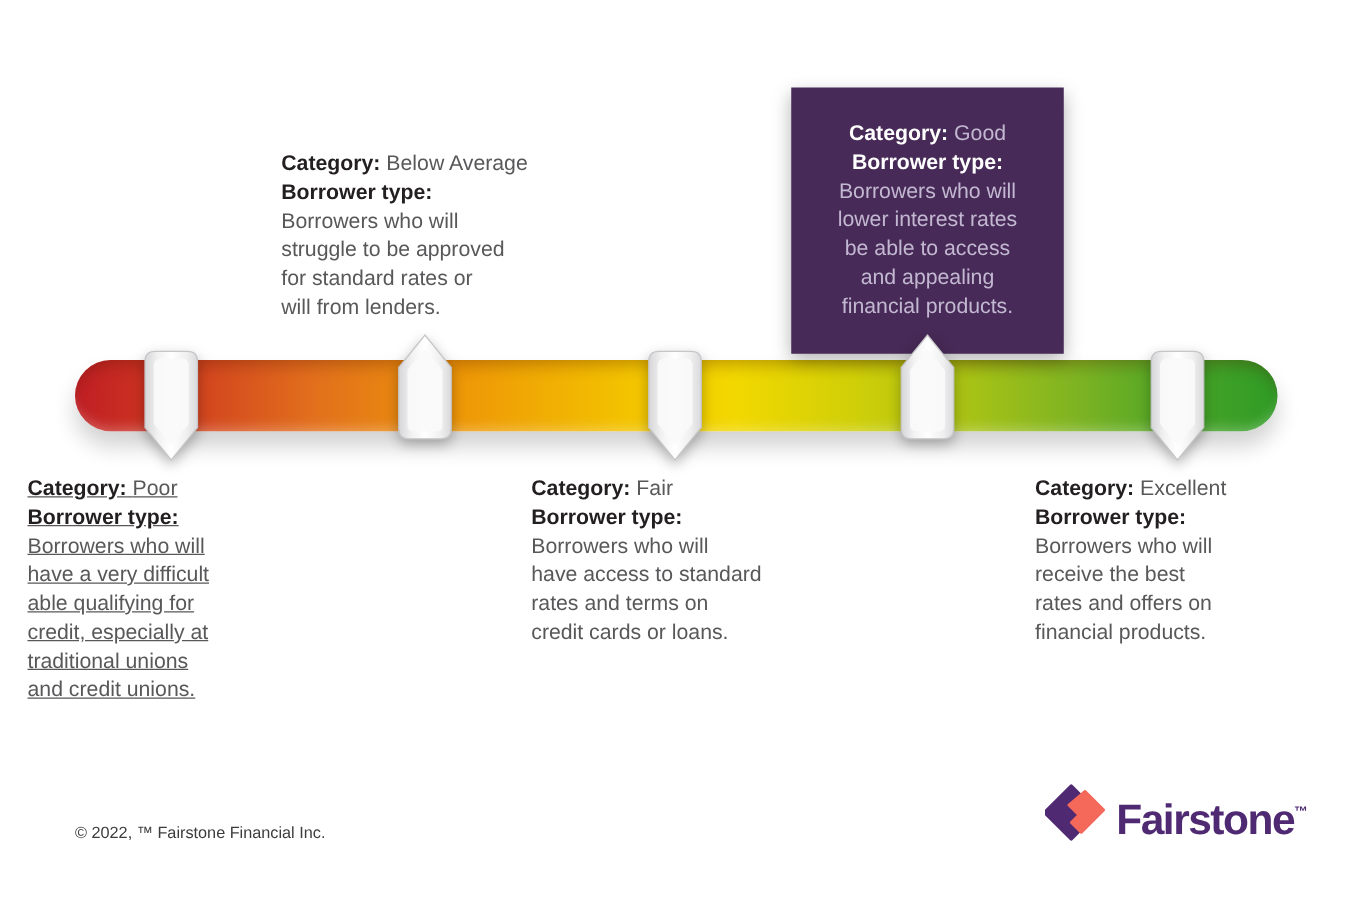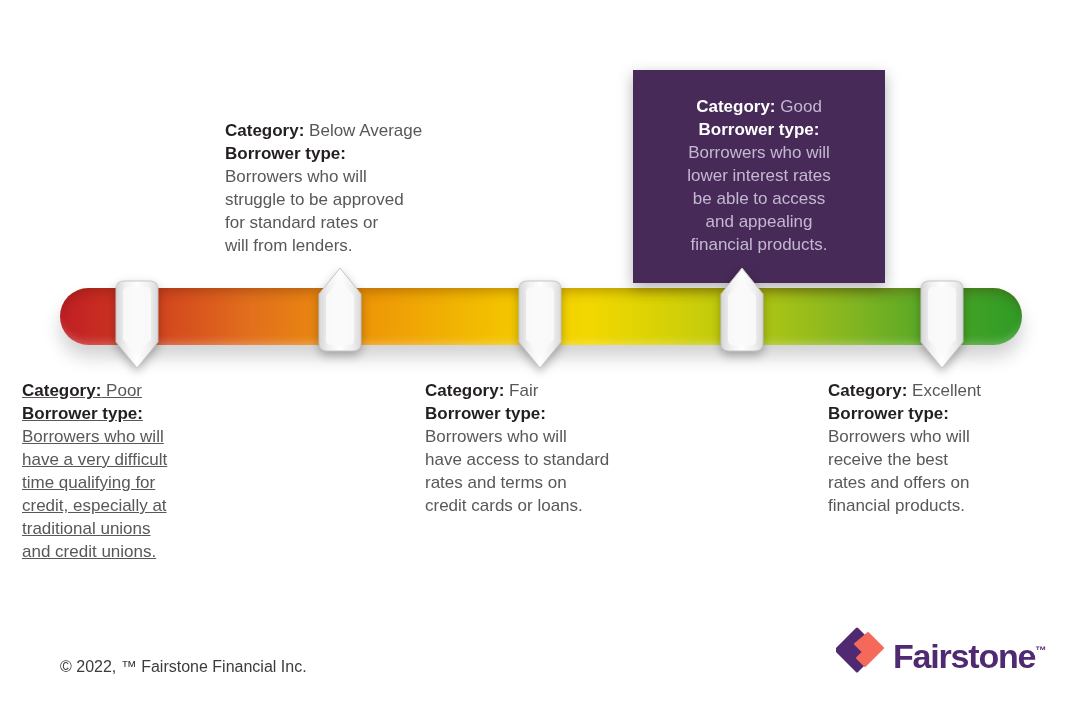--- a/index.html
+++ b/index.html
@@ -13,21 +13,21 @@
     font-size:17px;line-height:23px;color:#58585a;
   }
   .callout .ln{white-space:nowrap;}
   .callout b{color:#231f20;font-weight:bold;}
   .callout.poor{left:22px;top:379px;text-decoration:underline;}
   .callout.below-average{left:225px;top:119px;}
   .callout.fair{left:425px;top:379px;}
   .callout.excellent{left:828px;top:379px;}
   
   .good-box{
-    position:absolute;left:633px;top:70px;width:252px;height:213px;
+    position:absolute;left:633px;top:70px;width:218px;height:213px;
     box-sizing:border-box;padding-top:25px;background:#472a57;
     text-align:center;font-size:17px;line-height:23px;color:#c3b8d1;
     box-shadow:0 5px 14px rgba(0,0,0,0.30);z-index:2;
   }
   .good-box .ln{white-space:nowrap;}
   .good-box b{color:#ffffff;font-weight:bold;}
   
   .bar{
     position:absolute;left:60px;top:288px;width:962px;height:57px;
     border-radius:29px;z-index:1;
@@ -41,21 +41,21 @@
   
   .marker{position:absolute;z-index:3;filter:drop-shadow(0 4px 5px rgba(0,0,0,0.28));}
   .marker.down{top:280px;}
   .marker.up{top:266px;}
   .m-poor{left:115px;}
   .m-below{left:318px;}
   .m-fair{left:518px;}
   .m-good{left:720px;}
   .m-excellent{left:920px;}
   
-  .copyright{position:absolute;left:60px;top:658px;font-size:16px;color:#3c3c3c;}
+  .copyright{position:absolute;left:60px;top:658px;font-size:13px;color:#3c3c3c;}
   .logo{position:absolute;left:836px;top:627px;display:flex;align-items:flex-start;z-index:2;}
   .logo-text{
     font-size:34px;font-weight:bold;color:#4f2a73;letter-spacing:-1.2px;
     margin-left:9px;line-height:46px;white-space:nowrap;
   }
   .logo-tm{font-size:11px;font-weight:bold;color:#4f2a73;vertical-align:14px;letter-spacing:0;}
   .hidden-defs{position:absolute;width:0;height:0;}
 </style>
 </head>
 <body>
@@ -114,21 +114,21 @@
   <svg class="marker down m-excellent" width="44" height="90" viewBox="0 0 44 90">
     <path d="M9 1 H35 Q43 1 43 9 V62 L22 88 L1 62 V9 Q1 1 9 1 Z" fill="url(#mg)" stroke="#c6c6c8" stroke-width="1"></path>
     <path d="M13 7 H31 Q36 7 36 13 V59 L22 76 L8 59 V13 Q8 7 13 7 Z" fill="#fafafa" opacity="0.9"></path>
   </svg>
 
   <div class="callout poor">
     <div class="ln"><b>Category:</b> <span>Poor</span></div>
     <div class="ln"><b>Borrower type:</b></div>
     <div class="ln">Borrowers who will</div>
     <div class="ln">have a very difficult</div>
-    <div class="ln">time qualifying for</div>
+    <div class="ln">able qualifying for</div>
     <div class="ln">credit, especially at</div>
     <div class="ln">traditional unions</div>
     <div class="ln">and credit unions.</div>
   </div>
 
   <div class="callout fair">
     <div class="ln"><b>Category:</b> <span>Fair</span></div>
     <div class="ln"><b>Borrower type:</b></div>
     <div class="ln">Borrowers who will</div>
     <div class="ln">have access to standard</div>

